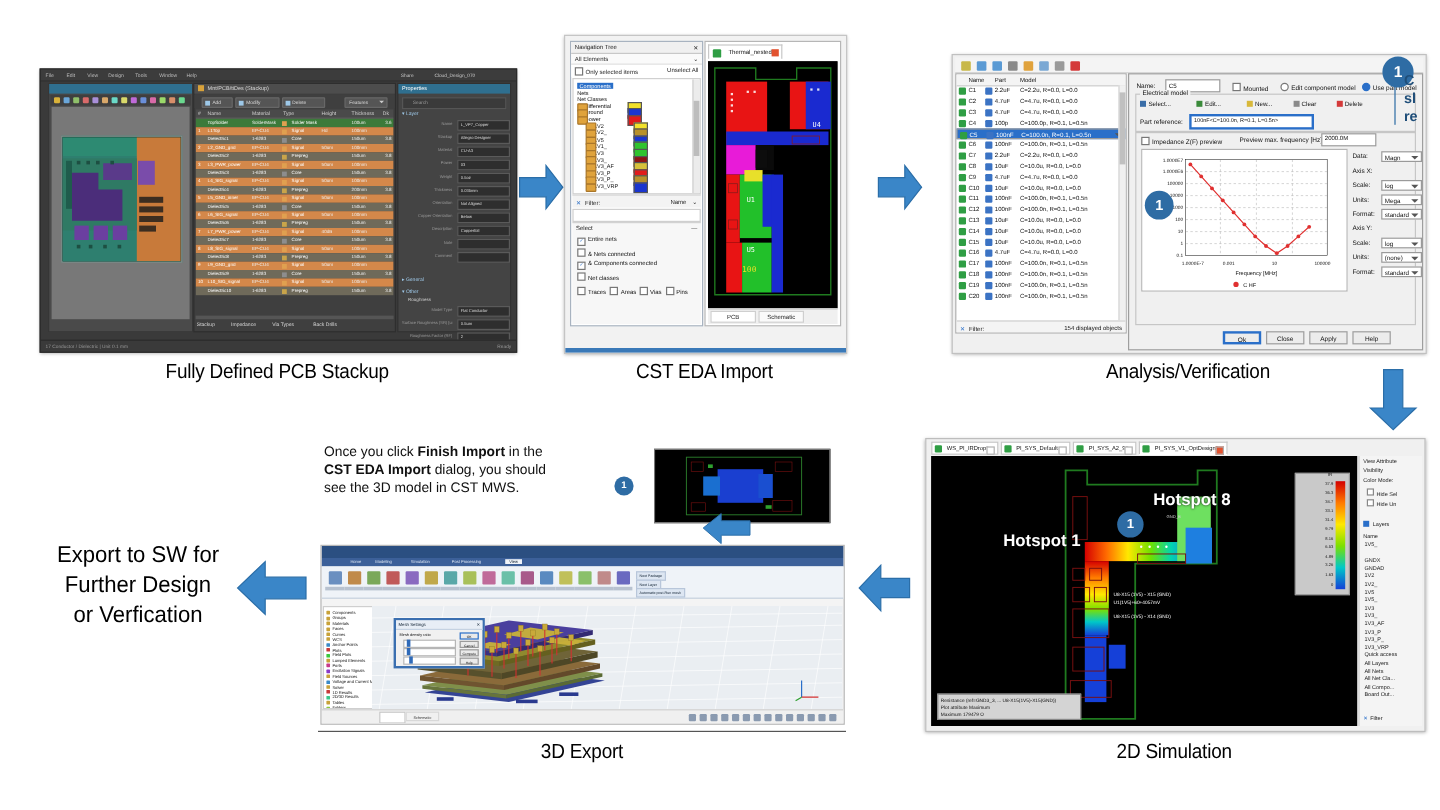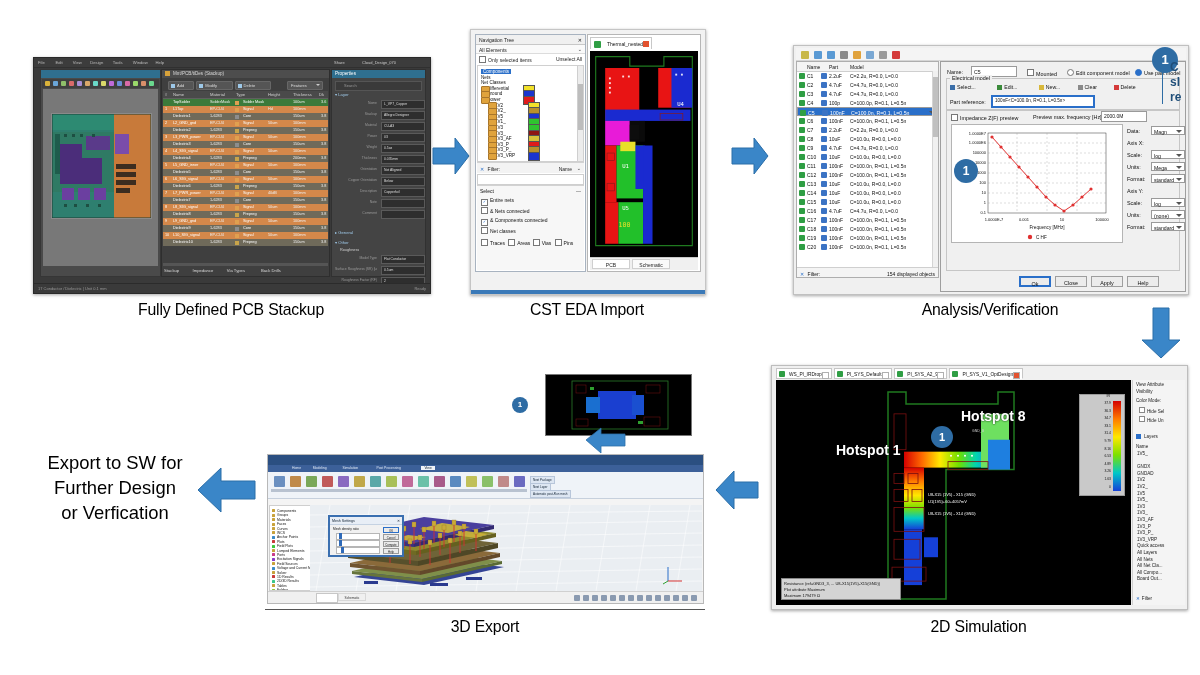--- a/index.html
+++ b/index.html
@@ -1223,20 +1223,21 @@
 
   <div class="caption" style="left:771px;top:617px;width:415px;">2D Simulation</div>
 
   <div class="arrow" style="left:712px;top:466px;width:48px;height:48px;">
     <svg width="48" height="48" viewBox="0 0 48 48">
       <path d="M46 16 L22 16 L22 5 L4 24 L22 43 L22 32 L46 32 Z" fill="#3a86c8" stroke="#2b6ea8" stroke-width="1"></path>
     </svg>
   </div>
 
   <div id="p5" style="position:absolute;left:265px;top:368px;width:440px;height:242px;">
+    <div class="note" style="left:5px;top:2px;" id="p5-note"><span>Once you click </span><span style="font-weight:bold;">Finish Import</span><span> in the </span><span style="font-weight:bold;">CST EDA Import</span><span> dialog, you should see the 3D model in CST MWS.</span></div>
 
     <div class="blackwin" style="left:280px;top:6px;width:145px;height:60px;">
       <svg width="145" height="60" viewBox="0 0 145 60">
         <rect x="0" y="0" width="145" height="60" fill="#000"></rect>
         <rect x="26" y="6" width="96" height="48" fill="none" stroke="#2a7a2a" stroke-width=".8"></rect>
         <rect x="52" y="16" width="38" height="28" fill="#1a3fd0"></rect>
         <rect x="40" y="22" width="14" height="16" fill="#1a6fd0"></rect>
         <rect x="86" y="20" width="12" height="20" fill="#1a4fd0"></rect>
         <g stroke="#7a1010" fill="none" stroke-width=".5">
           <rect x="30" y="10" width="10" height="8"></rect>

